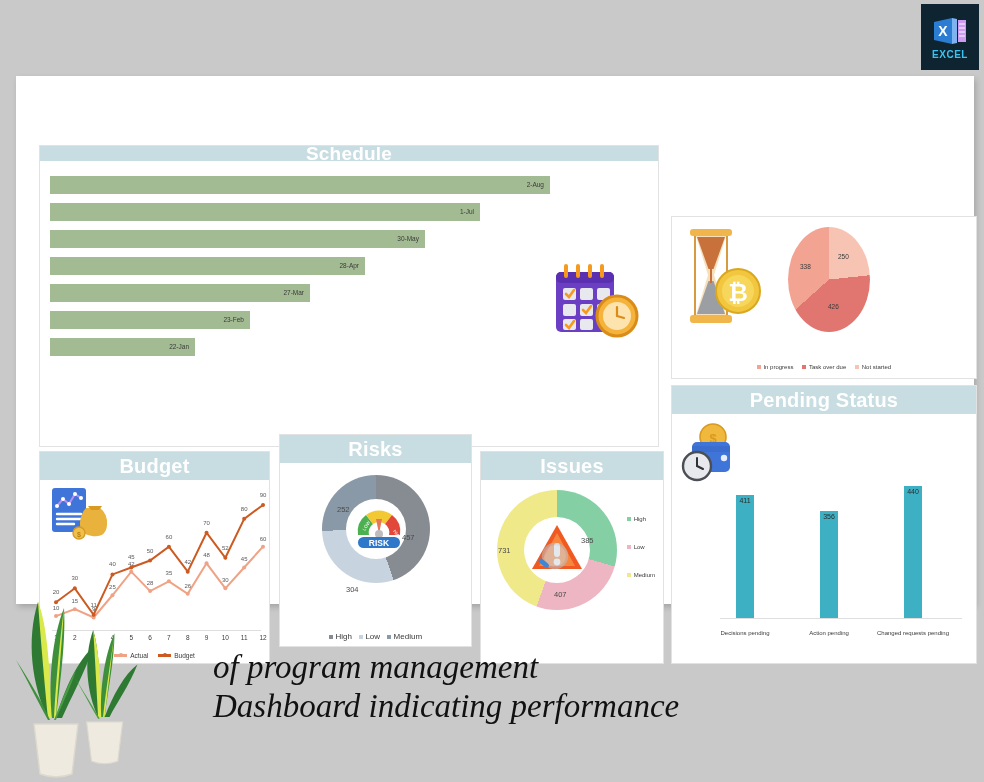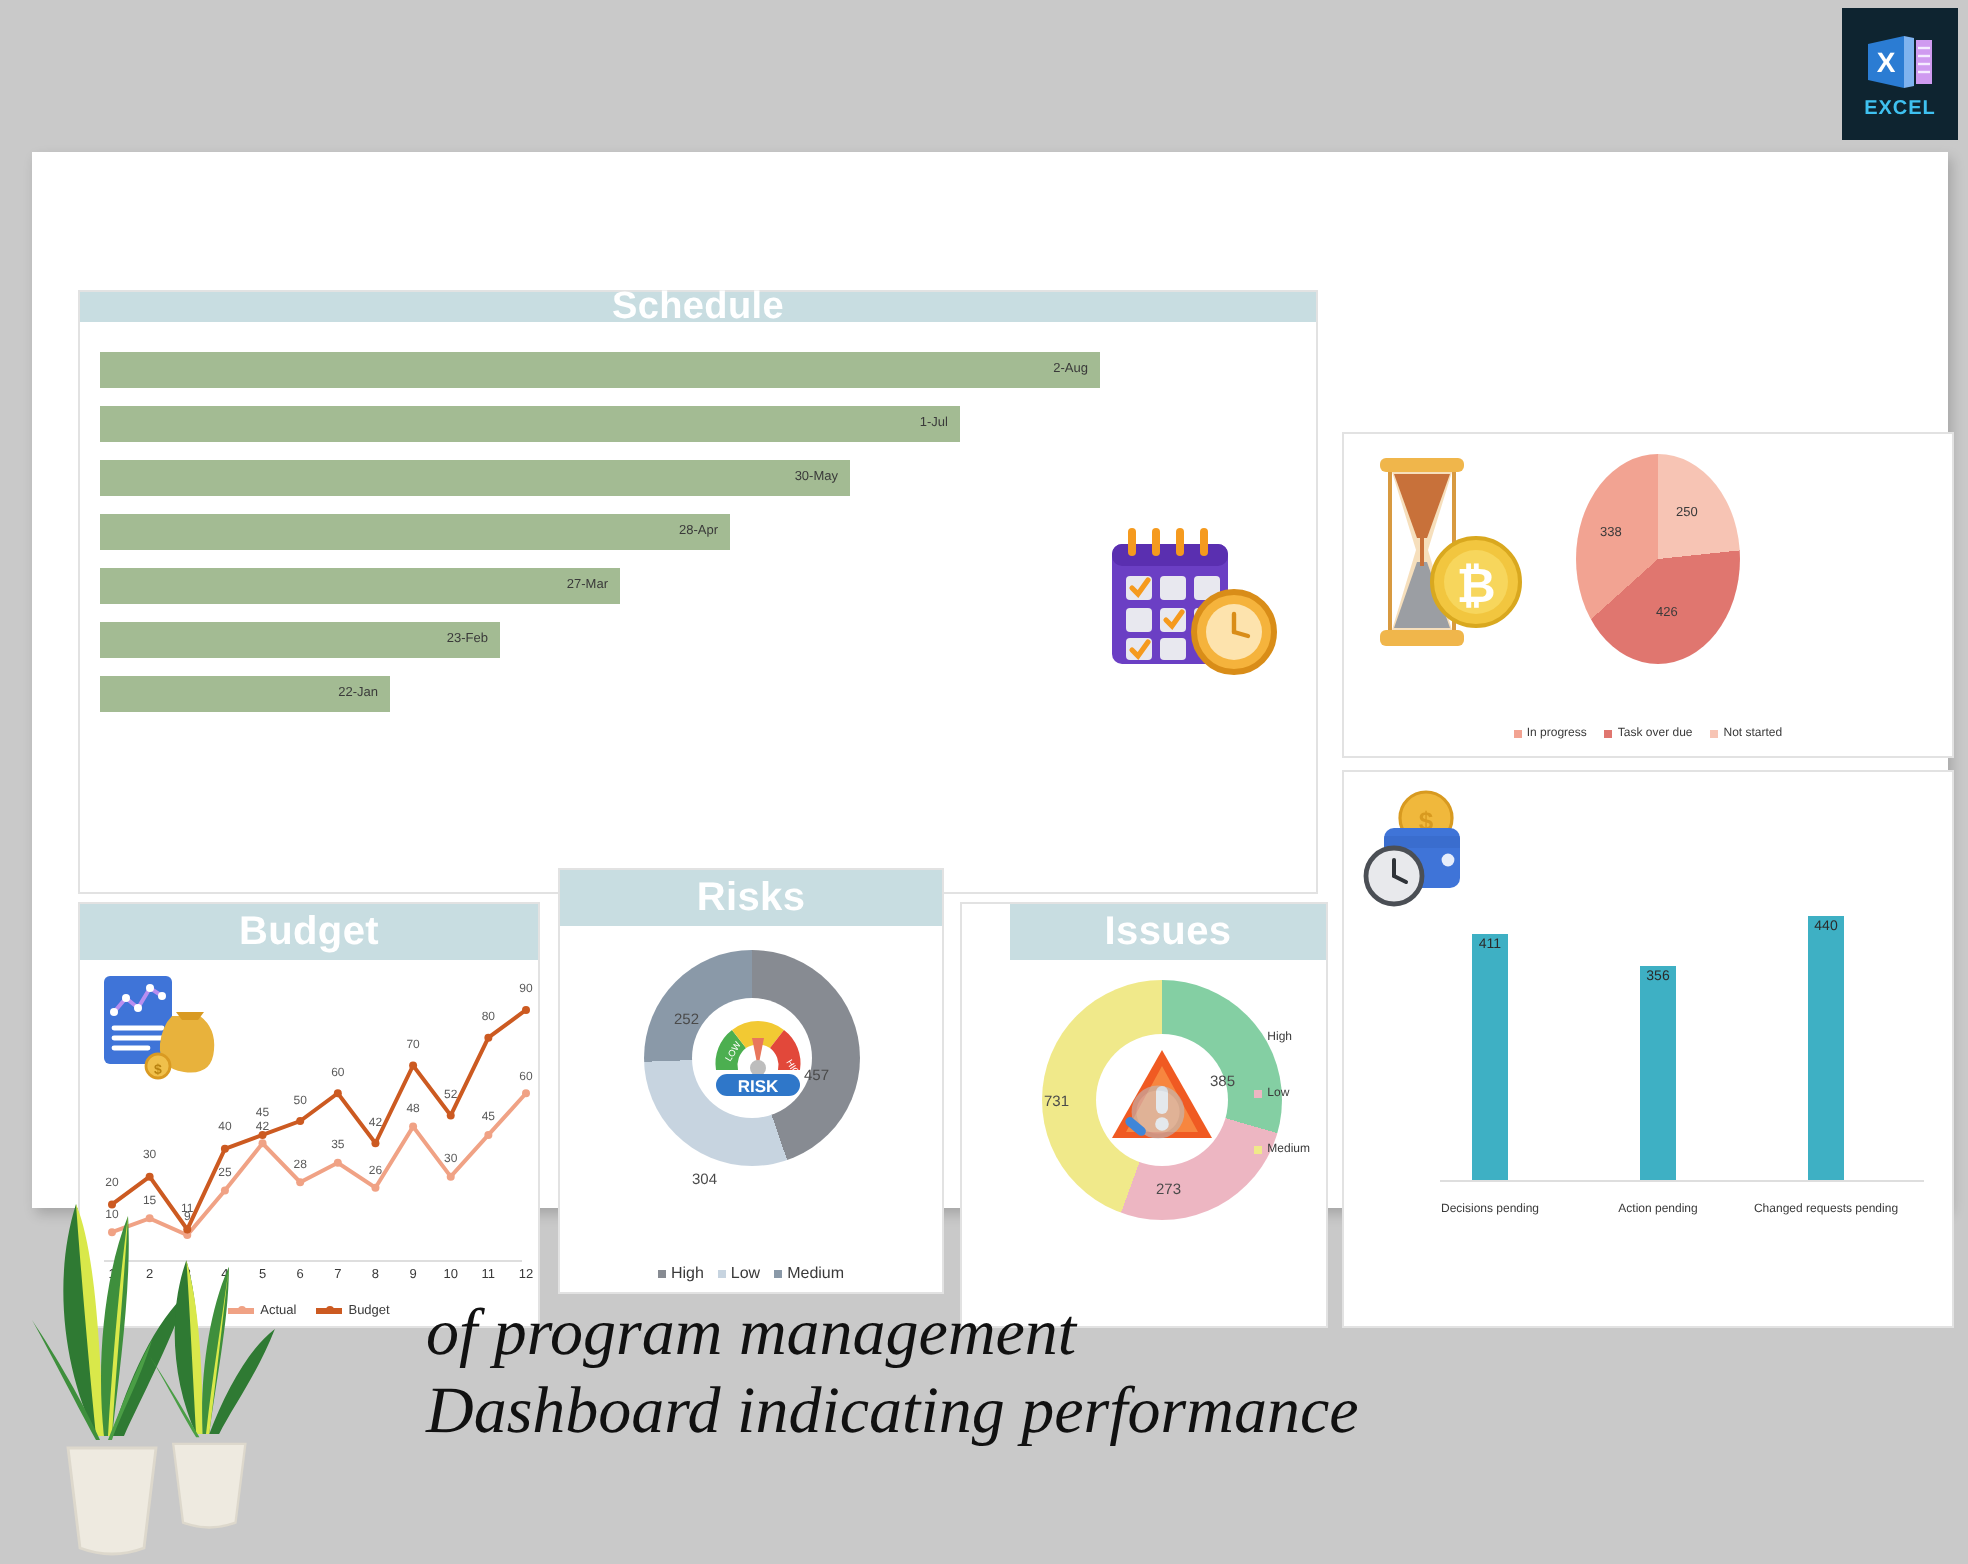--- a/index.html
+++ b/index.html
@@ -157,21 +157,21 @@
     width: 60px; height: 60px; border-radius: 50%; background: #fff;
     display: flex; align-items: center; justify-content: flex-end;
   }
   .ring-lbl { position: absolute; font-size: 7.5px; color: #4a4a4a; }
   #risks-legend {
     position: absolute; left: 0; right: 0; bottom: 6px;
     display: flex; justify-content: center; gap: 7px;
   }
 
   
-  #panel-issues { left: 464px; top: 375px; width: 184px; height: 213px; padding-left: 24px; }
+  #panel-issues { left: 464px; top: 375px; width: 184px; height: 213px; }
   #panel-issues .panel-head { height: 28px; }
   #panel-issues .panel-head .txt { font-size: 20px; }
   #issues-body { height: 184px; position: relative; }
   #issue-ring {
     position: absolute; left: 16px; top: 10px;
     width: 120px; height: 120px; border-radius: 50%;
     background:
       conic-gradient(from 0deg,
         #84cfa3 0deg 106deg,
         #edb6c2 106deg 200deg,
@@ -336,20 +336,23 @@
         </span>
         <span class="lgd">
           <i class="sw" style="background:#f7c4b4"></i>
           <span>Not started</span>
         </span>
       </div>
     </div>
   </div>
 
   <div class="panel" id="panel-pending">
+    <div class="panel-head">
+      <span class="txt">Pending Status</span>
+    </div>
     <div class="panel-body" id="pending-body">
       <div id="wallet-icon">
         <svg width="62" height="62" viewBox="0 0 62 62">
           <circle cx="33" cy="15" r="13" fill="#f0b83c" stroke="#d89a20" stroke-width="1.6"></circle>
           <text x="33" y="21" font-family="Liberation Sans, sans-serif" font-size="13" font-weight="bold" fill="#d89a20" text-anchor="middle">$</text>
           <rect x="12" y="20" width="38" height="30" rx="5" fill="#3f74d8"></rect>
           <path d="M12 24 h38 v6 h-38 Z" fill="#3566c4" opacity=".5"></path>
           <circle cx="44" cy="36" r="3.2" fill="#e6edfb"></circle>
           <circle cx="17" cy="44" r="14" fill="#e8e9ec" stroke="#4b4f55" stroke-width="2.4"></circle>
           <g stroke="#2f3338" stroke-width="2" stroke-linecap="round">
@@ -540,21 +543,21 @@
               <path d="M29 12 L47 45 L11 45 Z" fill="#f7863f"></path>
               <rect x="26" y="22" width="6" height="14" rx="3" fill="#fff"></rect>
               <circle cx="29" cy="41" r="3.4" fill="#fff"></circle>
               <circle cx="27" cy="35" r="12" fill="#cfd6de" opacity=".55" stroke="#b9c2cc" stroke-width="2.4"></circle>
               <rect x="10" y="40" width="12" height="4.6" rx="2.3" fill="#3f86d8" transform="rotate(40 16 42)"></rect>
             </svg>
           </div>
         </div>
       </div>
       <span class="ring-lbl" style="left:100px; top:56px;">385</span>
-      <span class="ring-lbl" style="left:73px; top:110px;">273</span>
+      <span class="ring-lbl" style="left:73px; top:110px;">407</span>
       <span class="ring-lbl" style="left:17px; top:66px;">731</span>
       <div id="issues-legend">
         <span class="lgd">
           <i class="sw" style="background:#84cfa3"></i>
           <span>High</span>
         </span>
         <span class="lgd">
           <i class="sw" style="background:#edb6c2"></i>
           <span>Low</span>
         </span>

